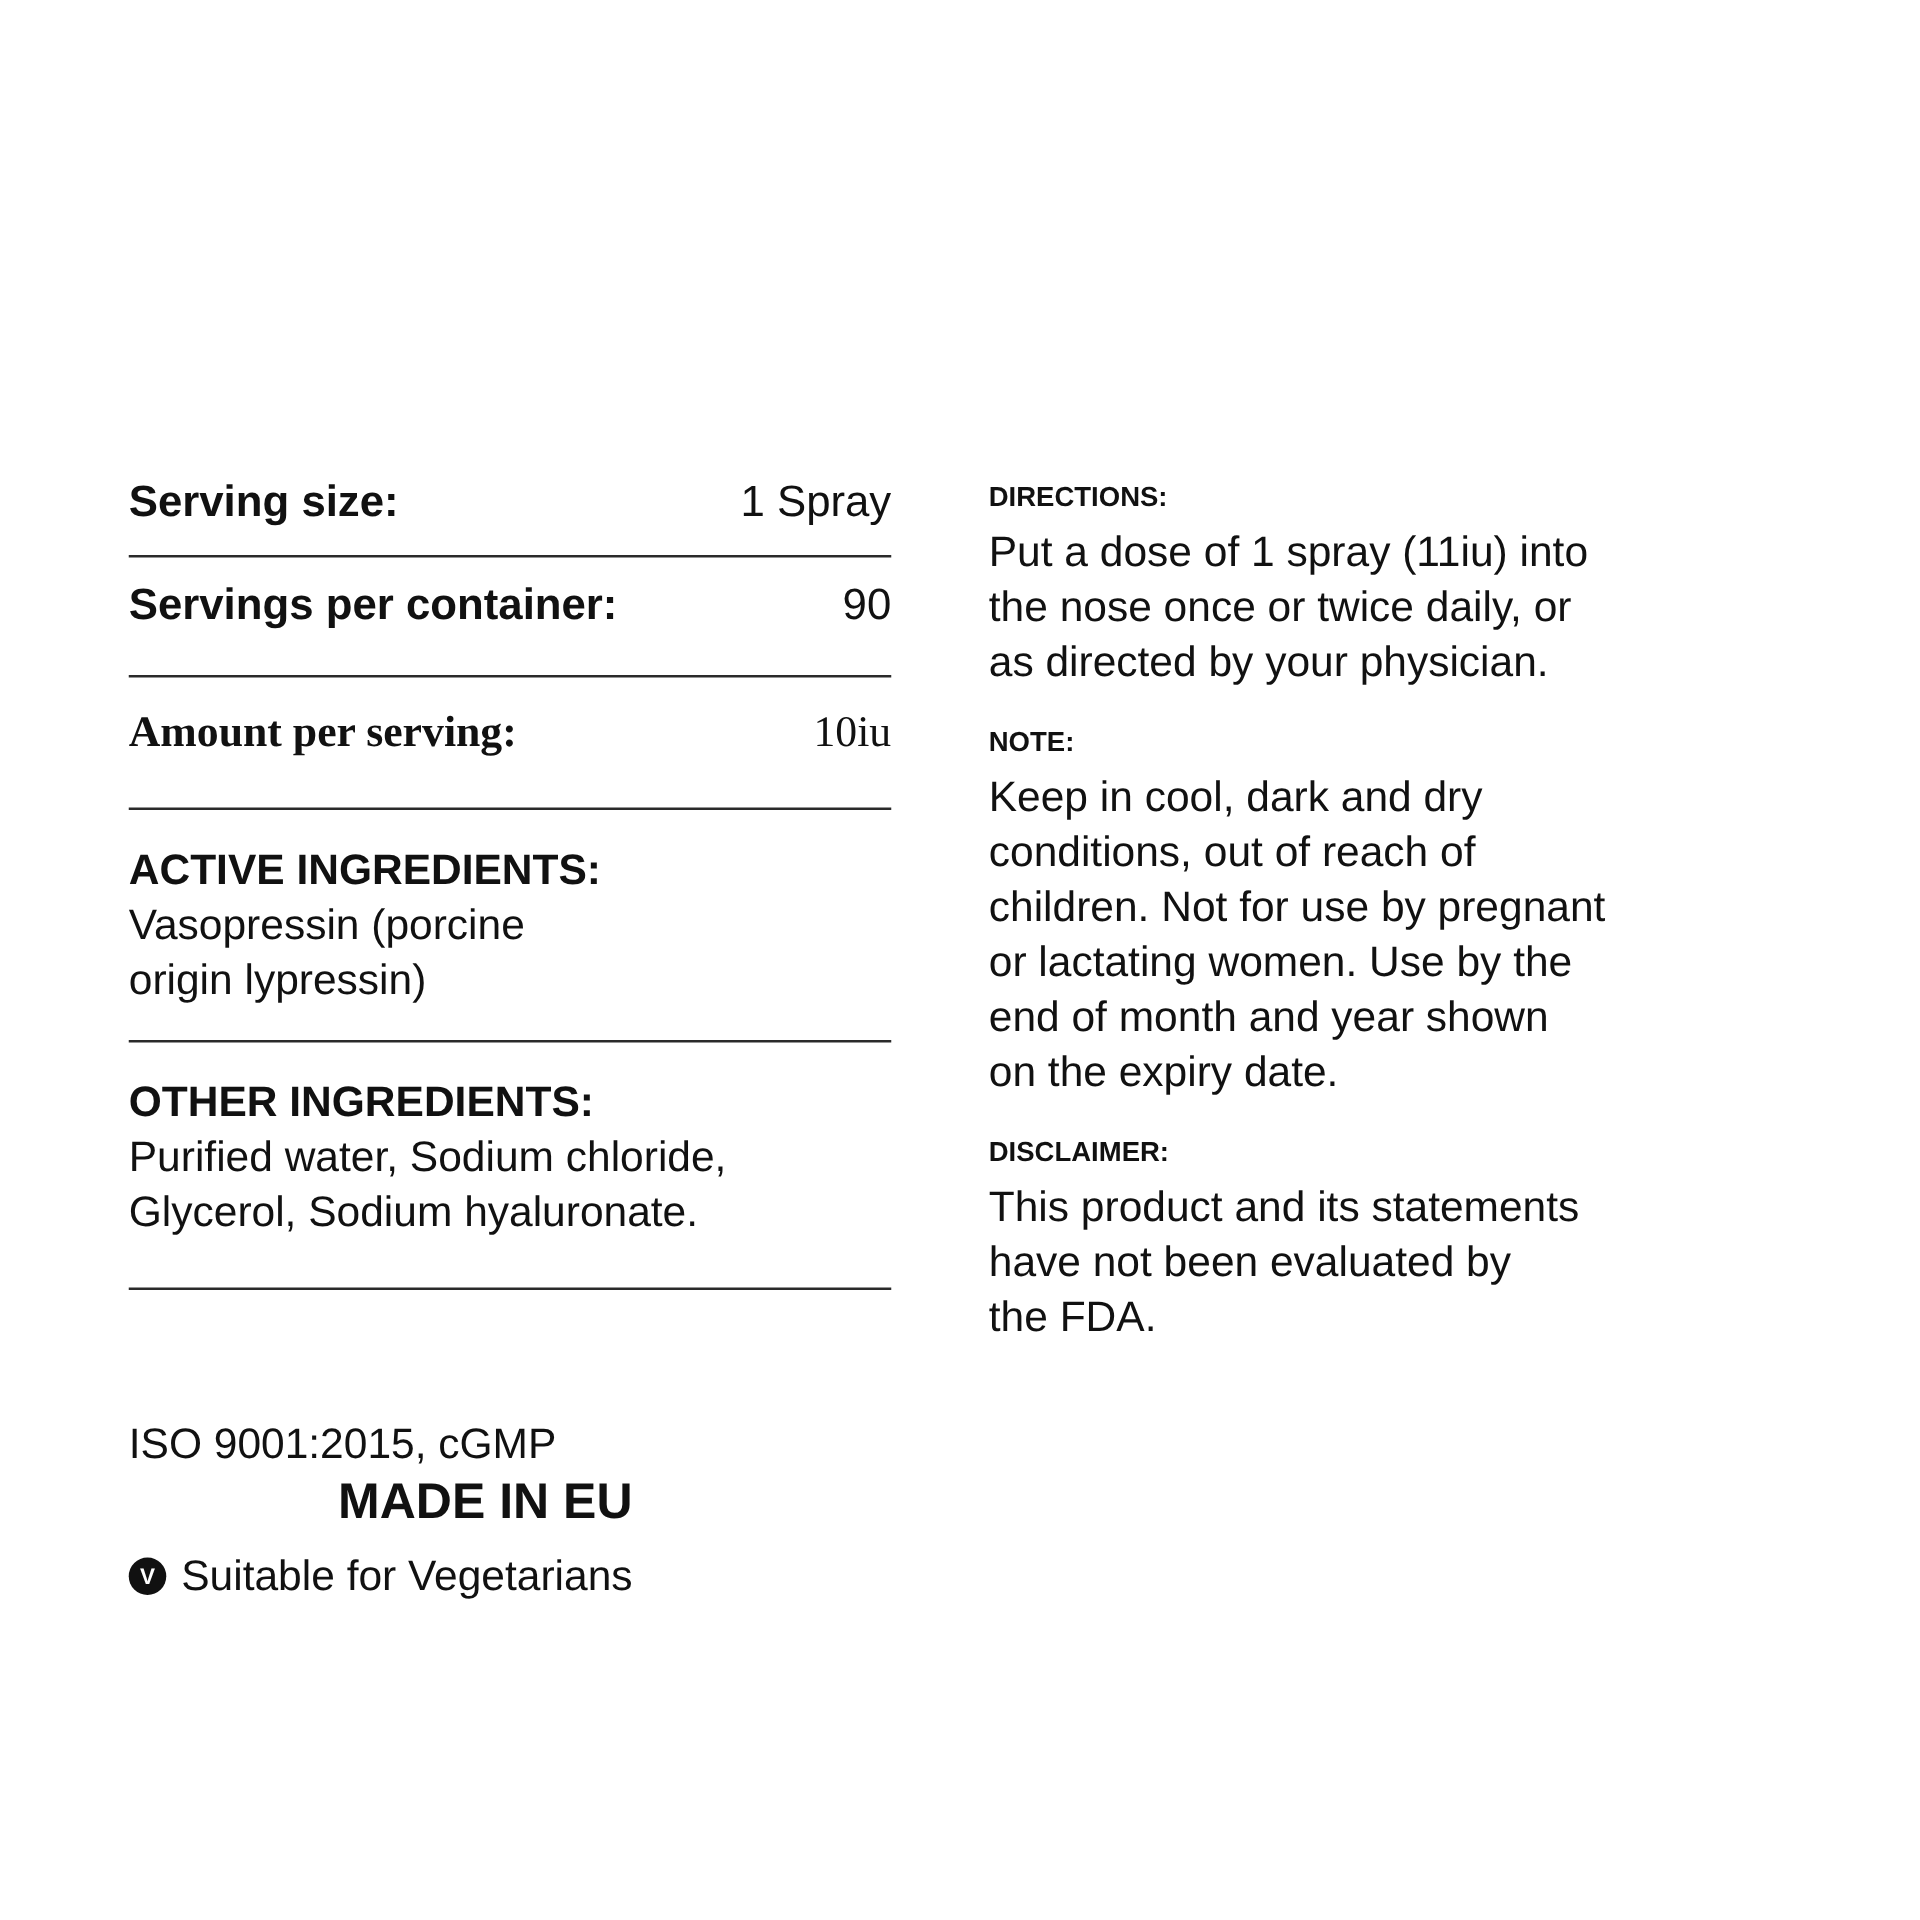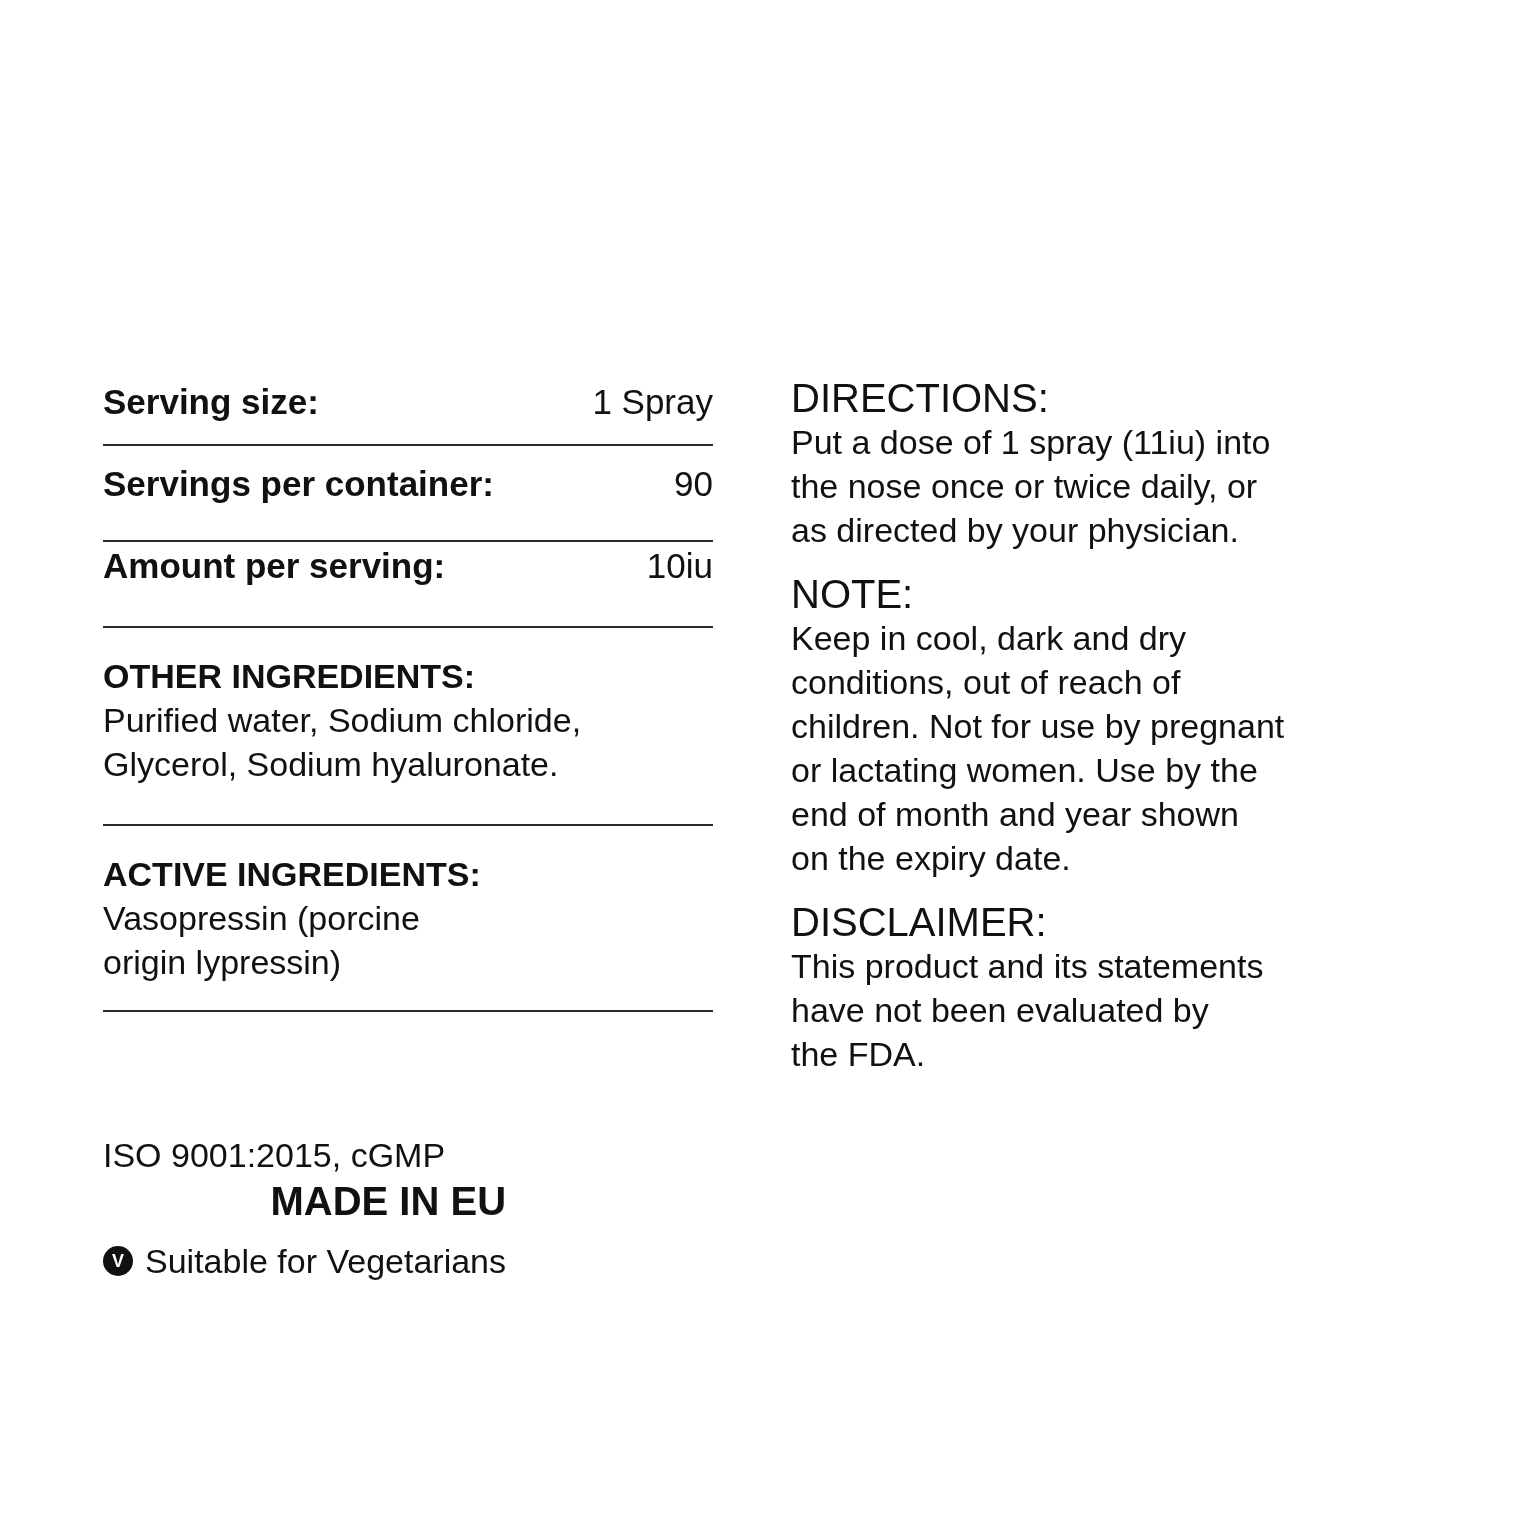--- a/index.html
+++ b/index.html
@@ -9,29 +9,29 @@
   }
   .left { position: absolute; left: 103px; top: 378px; width: 610px; }
   .row {
     display: flex; justify-content: space-between; align-items: flex-start;
     font-size: 35px; line-height: 48px; border-bottom: 2px solid #2a2a2a;
   }
   .row .lbl { font-weight: bold; }
   .row .val { font-weight: normal; }
   .row1 { height: 66px; }
   .row2 { height: 80px; padding-top: 14px; }
-  .row3 { height: 84px; padding-top: 0; }
+  .row3 { height: 84px; padding-top: 20px; font-family: Liberation Serif, serif; }
   .block { border-bottom: 2px solid #2a2a2a; }
   .block h3 { margin: 0; font-size: 34px; line-height: 44px; font-weight: bold; }
   .block p { margin: 0; font-size: 34px; line-height: 44px; }
   .active { padding-top: 26px; height: 158px; }
   .other { padding-top: 26px; height: 170px; }
 
   .right { position: absolute; left: 791px; top: 376px; width: 640px; }
-  .right h3 { margin: 0; font-size: 40px; line-height: 44px; font-weight: normal; }
+  .right h3 { margin: 0; font-size: 22px; line-height: 44px; font-weight: bold; }
   .right p { margin: 0 0 20px 0; font-size: 34px; line-height: 44px; white-space: pre-line; }
 
   .foot { position: absolute; left: 103px; top: 1132px; }
   .foot .iso { font-size: 34px; line-height: 46px; }
   .foot .made { font-size: 40px; line-height: 46px; font-weight: bold; text-align: right; }
   .foot .veg { margin-top: 14px; display: flex; align-items: center; font-size: 34px; line-height: 46px; }
   .vicon {
     width: 30px; height: 30px; border-radius: 50%; background: #111; color: #fff;
     font-size: 18px; font-weight: bold; display: inline-flex; align-items: center;
     justify-content: center; margin-right: 12px;
@@ -46,27 +46,27 @@
     <span class="val">1 Spray</span>
   </div>
   <div class="row row2">
     <span class="lbl">Servings per container:</span>
     <span class="val">90</span>
   </div>
   <div class="row row3">
     <span class="lbl">Amount per serving:</span>
     <span class="val">10iu</span>
   </div>
+  <div class="block active">
+    <h3>ACTIVE INGREDIENTS:</h3>
+    <p style="width:400px">Vasopressin (porcine origin lypressin)</p>
+  </div>
   <div class="block other">
     <h3>OTHER INGREDIENTS:</h3>
     <p style="width:612px">Purified water, Sodium chloride, Glycerol, Sodium hyaluronate.</p>
-  </div>
-  <div class="block active">
-    <h3>ACTIVE INGREDIENTS:</h3>
-    <p style="width:400px">Vasopressin (porcine origin lypressin)</p>
   </div>
 </div>
 
 <div class="right">
   <h3>DIRECTIONS:</h3>
   <p>Put a dose of 1 spray (11iu) into
 the nose once or twice daily, or
 as directed by your physician.</p>
   <h3>NOTE:</h3>
   <p>Keep in cool, dark and dry

